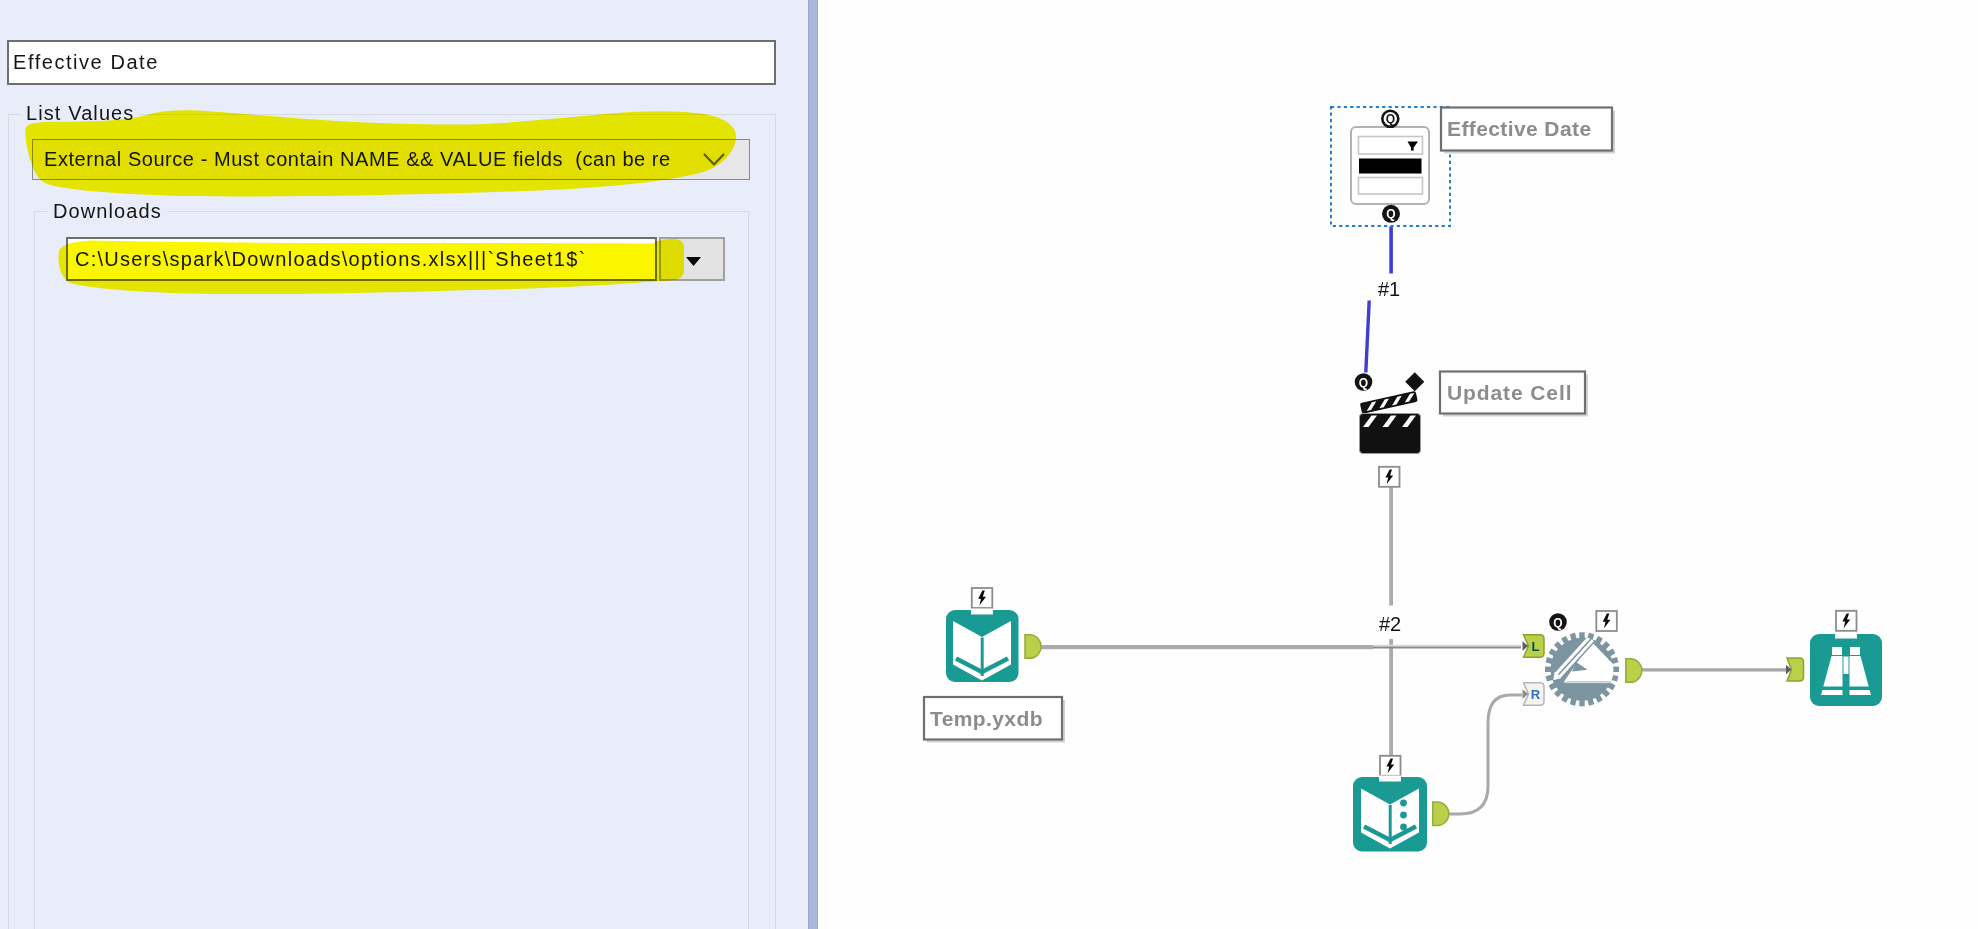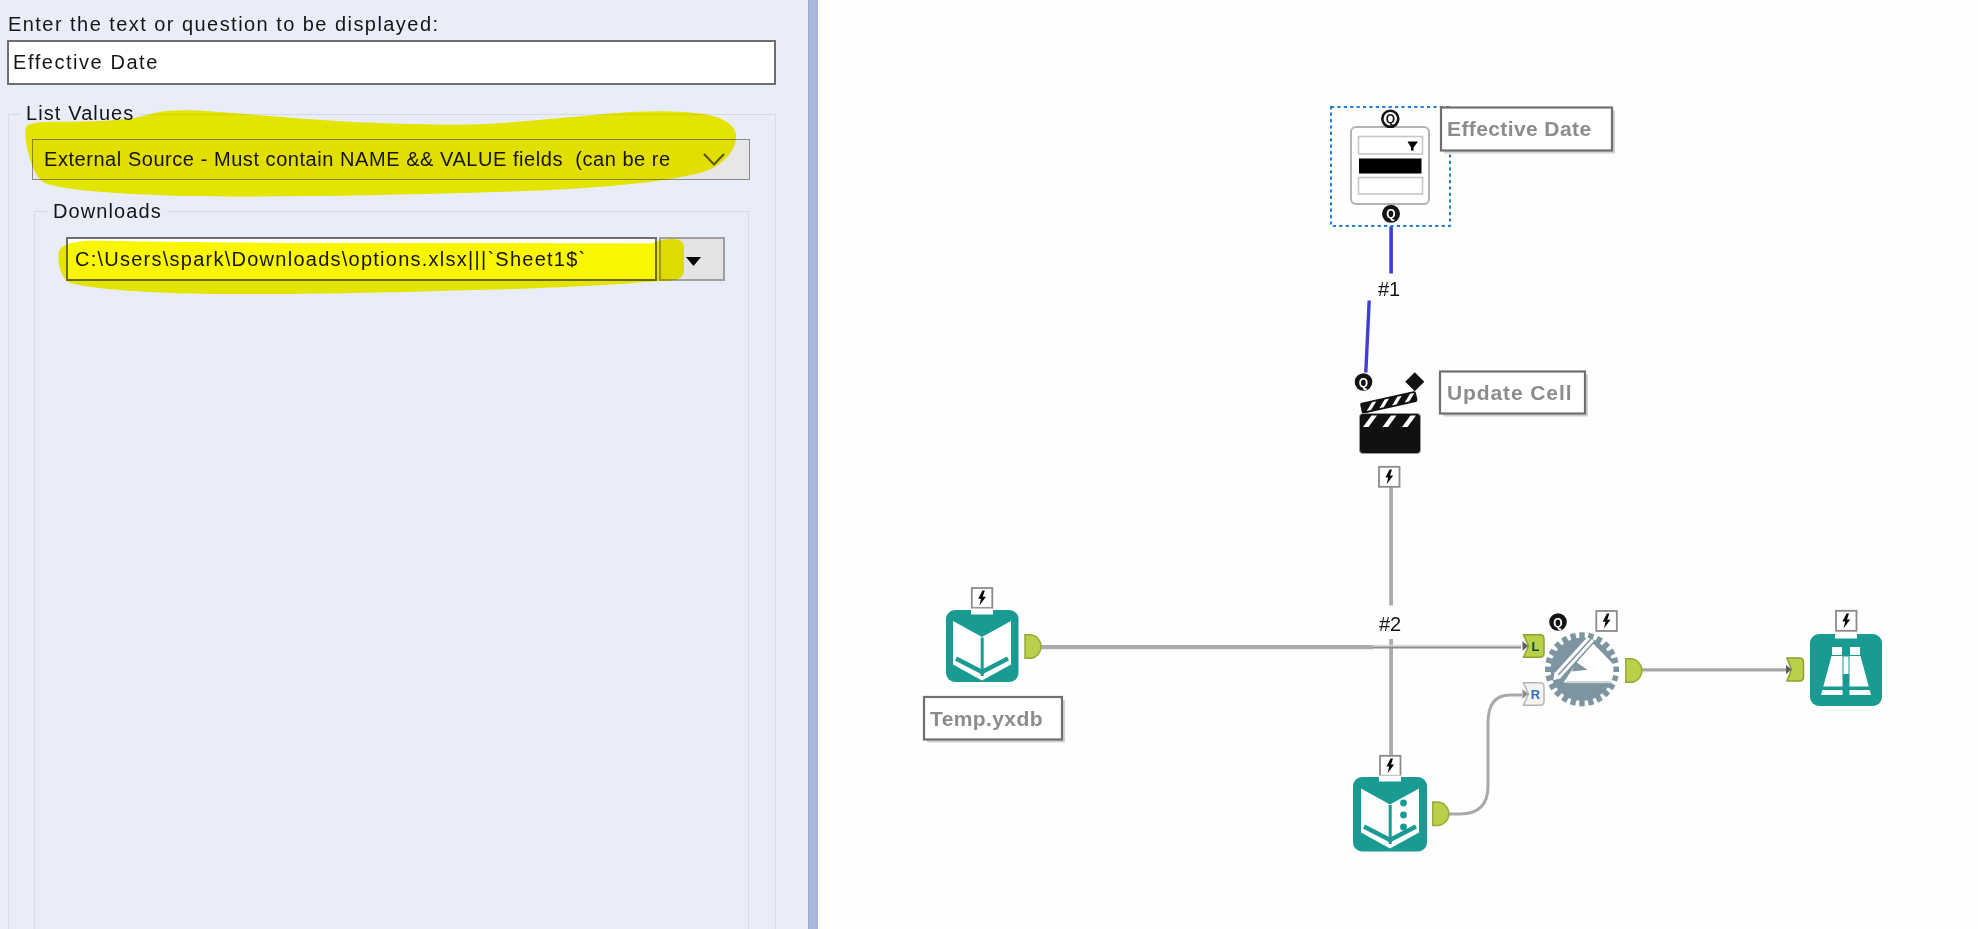--- a/index.html
+++ b/index.html
@@ -8,21 +8,20 @@
   .abs{position:absolute;}
   #panel{left:0;top:0;width:808px;height:929px;background:#e9edf9;position:absolute;overflow:hidden;}
   #strip{left:808px;top:0;width:10px;height:929px;background:#a9b7db;border-left:1px solid #98a8d3;border-right:1px solid #9dadd6;box-sizing:border-box;position:absolute;}
   .lbl{position:absolute;font-size:20px;letter-spacing:1.1px;color:#151515;white-space:pre;}
   .gbox{position:absolute;border:1.5px solid #d6dae3;}
   .glabel{position:absolute;font-size:20px;letter-spacing:1.1px;color:#151515;background:#e9edf9;padding:0 5px;white-space:pre;text-align:right;}
 </style>
 </head>
 <body>
 <div id="panel">
-  <div class="lbl" style="left:8px;top:13px;letter-spacing:1.45px;">Enter the text or question to be displayed:</div>
   <div class="abs" style="left:7px;top:40px;width:769px;height:45px;border:2px solid #6e6e6e;background:#fff;box-sizing:border-box;">
     <div class="lbl" style="left:4px;top:9px;letter-spacing:1.55px;">Effective Date</div>
   </div>
   <div class="gbox" style="left:8px;top:114px;width:766px;height:880px;"></div>
   <div class="glabel" style="left:21px;top:102px;">List Values</div>
   <div class="abs" style="left:32px;top:139px;width:718px;height:41px;border:1.5px solid #8a8a8a;background:#e7e7e7;box-sizing:border-box;">
     <div class="lbl" style="left:11px;top:8px;letter-spacing:0.55px;">External Source - Must contain NAME &amp;&amp; VALUE fields  (can be re</div>
     <svg class="abs" style="left:666px;top:11px;" width="30" height="20" viewBox="0 0 30 20">
       <polyline points="5,3 15,13.5 25,3" fill="none" stroke="#5f5f5f" stroke-width="2.2"></polyline>
     </svg>

